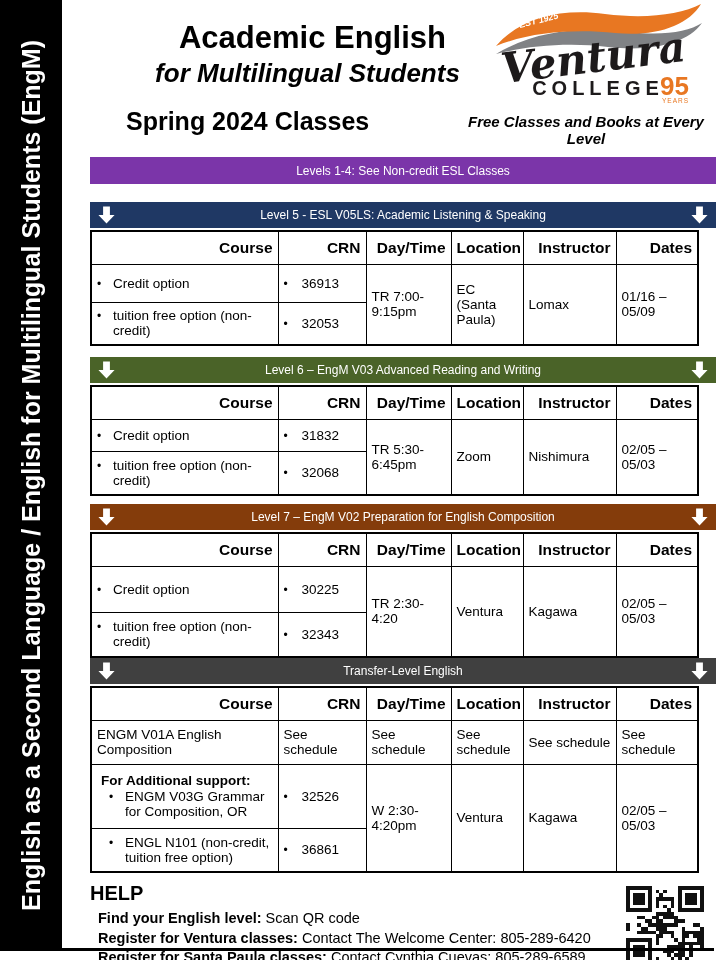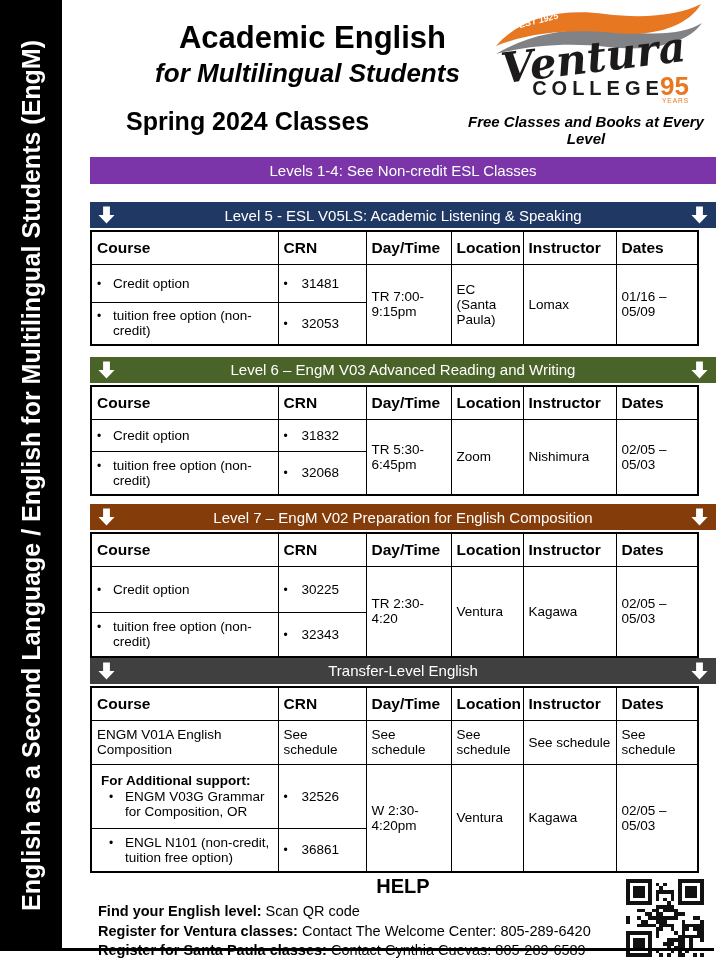--- a/index.html
+++ b/index.html
@@ -18,39 +18,39 @@
   .t1{position:absolute;left:35px;top:20px;width:375px;text-align:center;
       font-size:31px;font-weight:bold;margin:0;}
   .t2{position:absolute;left:15px;top:58px;width:405px;text-align:center;
       font-size:26px;font-weight:bold;font-style:italic;margin:0;}
   .t3{position:absolute;left:36px;top:107px;font-size:25px;font-weight:bold;margin:0;}
   .logo{position:absolute;left:400px;top:2px;width:215px;height:105px;}
   .tagline{position:absolute;left:368px;top:113px;width:256px;text-align:center;
            font-weight:bold;font-style:italic;font-size:15px;}
   
   .banner{height:26px;display:flex;align-items:center;justify-content:center;
-          color:#fff;font-size:15px;position:relative;margin-bottom:2px;width:626px;}
+          color:#fff;font-size:12px;position:relative;margin-bottom:2px;width:626px;}
   .banner.purple{height:27px;margin-bottom:0;}
   .arrow{position:absolute;top:3px;width:17px;height:20px;}
   .arrow.left{left:8px;}
   .arrow.right{right:8px;}
   .spacer18{height:18px;} .spacer11{height:11px;} .spacer8{height:8px;}
   
   table.ctable{width:607px;border-collapse:collapse;border:2px solid #000;table-layout:fixed;}
   .ctable th,.ctable td{border:1.5px solid #000;font-size:13.5px;padding:2px 5px;
                         vertical-align:middle;overflow:hidden;}
-  .ctable th{font-size:15.5px;font-weight:bold;text-align:left;height:28px;margin-top:16px;}
+  .ctable th{font-size:15.5px;font-weight:bold;text-align:right;height:28px;margin-top:16px;}
   .brow{display:flex;align-items:flex-start;}
   .bl{flex:none;width:16px;font-size:12px;padding-top:1px;}
   .crn-row .bl{width:18px;}
   .support-h{font-weight:bold;padding-left:4px;margin-bottom:1px;}
   .support-ind{padding-left:12px;}
   
   .help{position:relative;margin-top:2px;width:626px;min-height:95px;}
-  .help-title{text-align:center;font-size:20px;font-weight:bold;margin:2px 0 4px 0;}
+  .help-title{font-size:20px;font-weight:bold;margin:9px 0 4px 0;}
   .help-line{margin-left:8px;font-size:14.5px;line-height:19.5px;}
   .help-label{font-weight:bold;}
   .qr{position:absolute;right:12px;top:4px;width:78px;height:78px;}
   .bottom-rule{position:absolute;left:62px;top:948px;width:652px;height:3px;background:#000;}
 </style>
 </head>
 <body>
 
 <div class="page">
 
@@ -115,21 +115,21 @@
         <tr style="height:38px">
           <td>
                 <div class="brow">
             <span class="bl">•</span>
             <span>Credit option</span>
                 </div>
               </td>
           <td>
                 <div class="brow crn-row">
             <span class="bl">•</span>
-            <span>31481</span>
+            <span>36913</span>
                 </div>
               </td>
           <td rowspan="2">TR 7:00-9:15pm</td>
           <td rowspan="2">EC (Santa Paula)</td>
           <td rowspan="2">Lomax</td>
           <td rowspan="2">01/16 – 05/09</td>
         </tr>
         <tr style="height:42px">
           <td>
                 <div class="brow">

